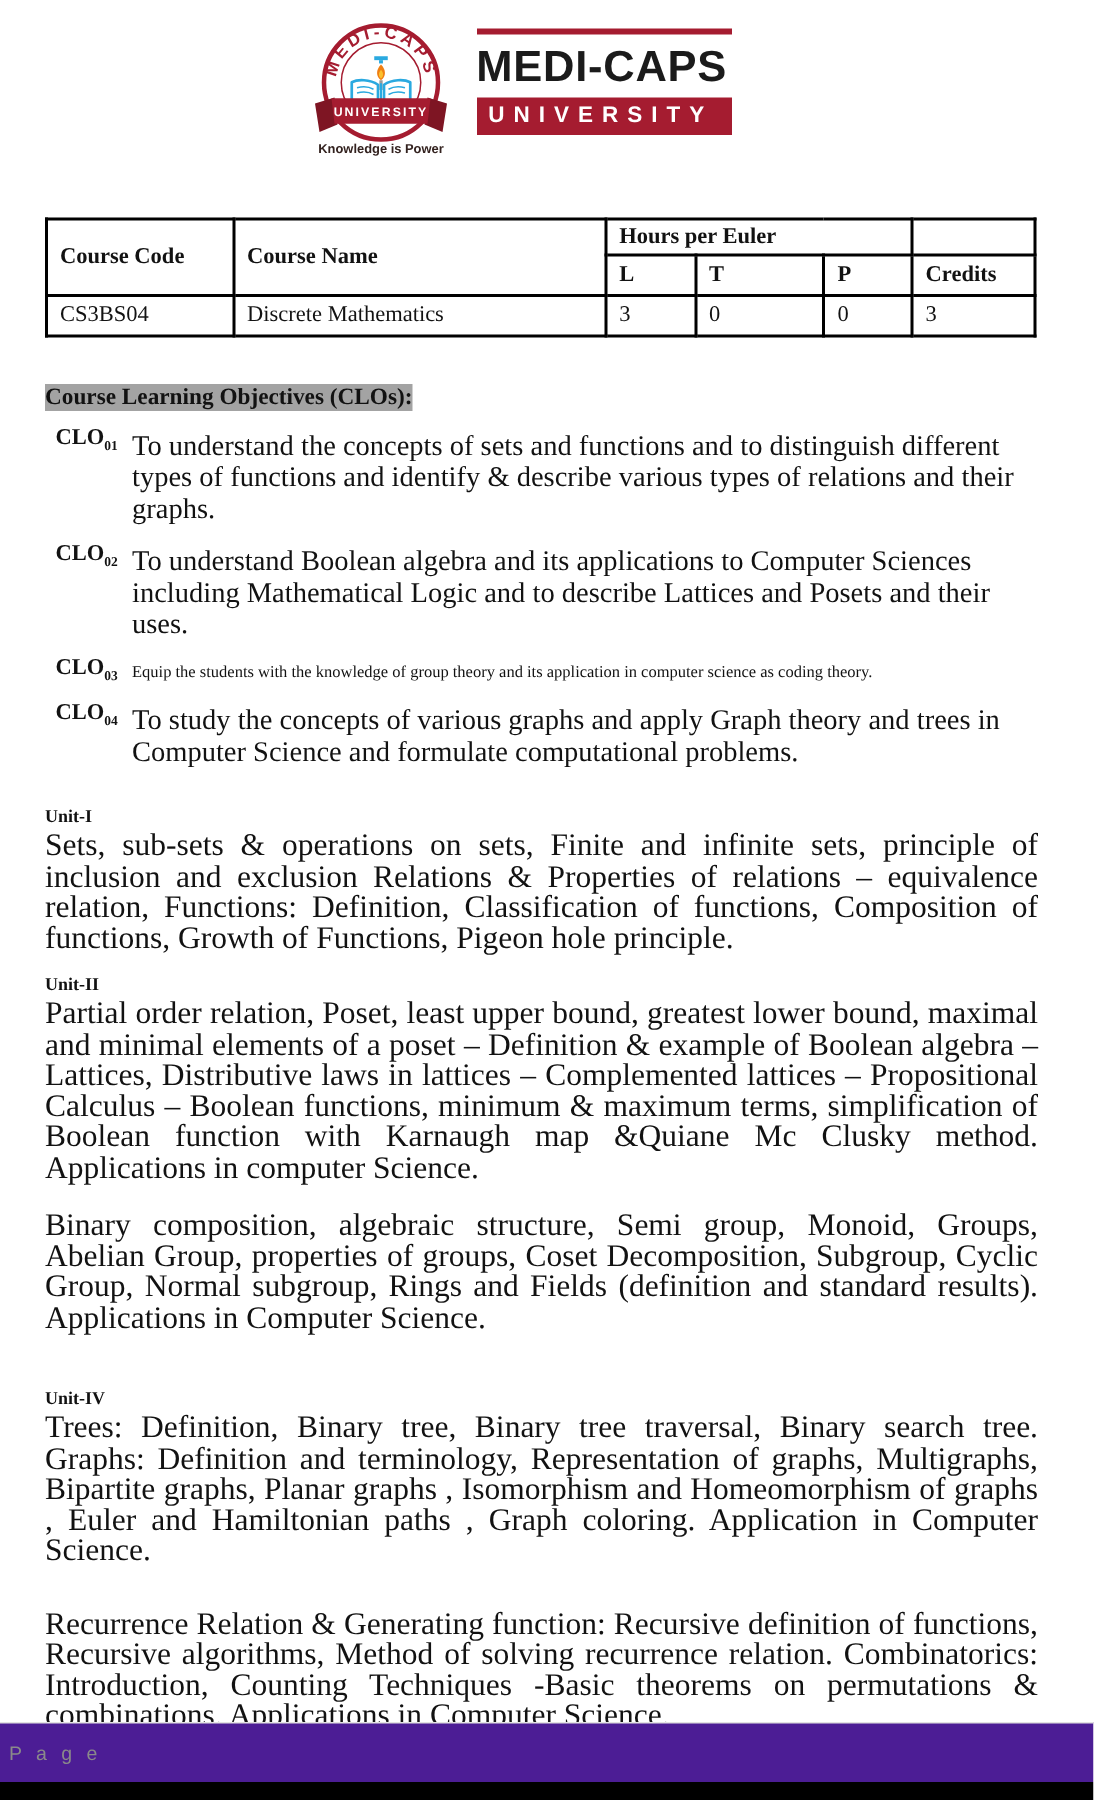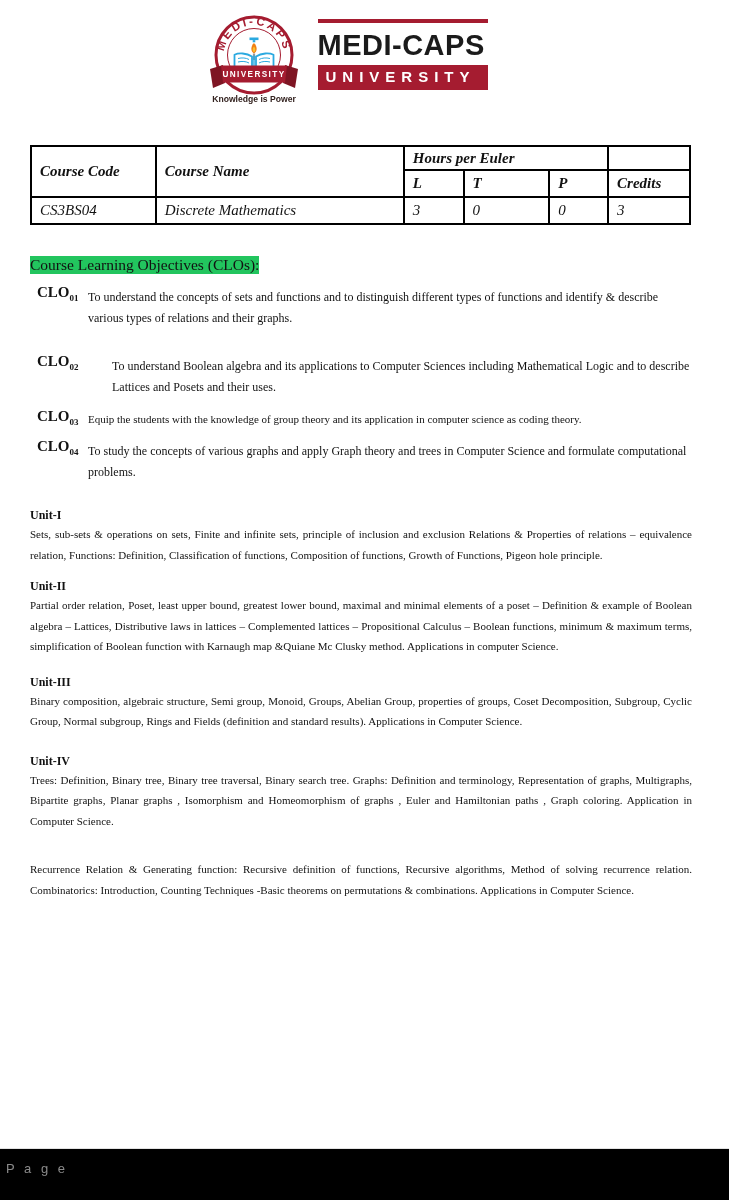--- a/index.html
+++ b/index.html
@@ -46,67 +46,66 @@
     line-height: 1.1;
     min-width: 170px;
   }
 
   
   table.course-table {
     border-collapse: collapse;
     margin: 36px 0 0 30px;
     width: 661px;
     font-size: 15px;
-    font-style: italic;
   }
   table.course-table th, table.course-table td {
     border: 2px solid #000;
     padding: 2px 8px;
     text-align: left;
     vertical-align: middle;
   }
   table.course-table th { font-weight: 700; }
   tr.hdr1 { height: 24px; }
   tr.hdr2 { height: 27px; }
   tr.data-row { height: 27px; }
   td.num { font-weight: 400; }
 
   
   .clo-section { margin: 31px 37px 0 30px; }
   .clo-heading {
-    font-size: 15.5px; font-weight: 400; margin: 0;
-    display: inline-block; background: #22c55e;
+    font-size: 15.5px; font-weight: 700; margin: 0;
+    display: inline-block; background: #a3a3a3;
   }
   .clo-row { display: flex; align-items: flex-start; margin-top: 10px; }
   .clo-label {
     flex: 0 0 58px;
     font-weight: 700; font-size: 15px;
     padding-left: 7px;
     white-space: nowrap;
   }
   .clo-label sub { font-size: 9px; font-weight: 700; }
-  .clo-text { flex: 1; font-size: 12px; line-height: 21px; padding-top: 3px; }
+  .clo-text { flex: 1; font-size: 19px; line-height: 21px; padding-top: 3px; }
   .clo-row.small .clo-text { font-size: 11px; line-height: 18px; padding-top: 2px; }
-  .clo-row.gap { margin-top: 24px; gap: 24px; }
+  .clo-row.gap { margin-top: 11px; }
 
   
   .unit { margin: 0 37px 0 30px; }
   .unit h3 { font-size: 12px; font-weight: 700; margin: 0 0 1px 0; }
-  .unit p  { margin: 0; font-size: 11px; line-height: 20.5px; text-align: justify; }
+  .unit p  { margin: 0; font-size: 21px; line-height: 20.5px; text-align: justify; }
   .unit.u1 { margin-top: 25px; }
   .unit.u2 { margin-top: 14px; }
   .unit.u3 { margin-top: 18px; }
-  .unit.u4 { margin-top: 22px; }
+  .unit.u4 { margin-top: 37px; }
   .unit.u5 { margin-top: 28px; }
 
   
   .footer { position: absolute; left: 0; right: 0; bottom: 0; }
   .footer-strip {
     border-top: 1px solid #e2e2e2;
-    background: #000000;
+    background: #4c1d95;
     height: 40px;
     display: flex; align-items: center;
     padding-left: 6px;
   }
   .page-label {
     font-family: "Liberation Sans", sans-serif;
     font-size: 13px;
     color: #8a8a8a;
     letter-spacing: 3px;
   }
@@ -227,21 +226,20 @@
   <h3>Unit-I</h3>
   <p>Sets, sub-sets &amp; operations on sets, Finite and infinite sets, principle of inclusion and exclusion Relations &amp; Properties of relations – equivalence relation, Functions: Definition, Classification of functions, Composition of functions, Growth of Functions, Pigeon hole principle.</p>
 </section>
 
 <section class="unit u2">
   <h3>Unit-II</h3>
   <p>Partial order relation, Poset, least upper bound, greatest lower bound, maximal and minimal elements of a poset – Definition &amp; example of Boolean algebra – Lattices, Distributive laws in lattices – Complemented lattices – Propositional Calculus – Boolean functions, minimum &amp; maximum terms, simplification of Boolean function with Karnaugh map &amp;Quiane Mc Clusky method. Applications in computer Science.</p>
 </section>
 
 <section class="unit u3">
-  <h3>Unit-III</h3>
   <p>Binary composition, algebraic structure, Semi group, Monoid, Groups, Abelian Group, properties of groups, Coset Decomposition, Subgroup, Cyclic Group, Normal subgroup, Rings and Fields (definition and standard results). Applications in Computer Science.</p>
 </section>
 
 <section class="unit u4">
   <h3>Unit-IV</h3>
   <p>Trees: Definition, Binary tree, Binary tree traversal, Binary search tree. Graphs: Definition and terminology, Representation of graphs, Multigraphs, Bipartite graphs, Planar graphs , Isomorphism and Homeomorphism of graphs , Euler and Hamiltonian paths , Graph coloring. Application in Computer Science.</p>
 </section>
 
 <section class="unit u5">
   <p>Recurrence Relation &amp; Generating function: Recursive definition of functions, Recursive algorithms, Method of solving recurrence relation. Combinatorics: Introduction, Counting Techniques -Basic theorems on permutations &amp; combinations. Applications in Computer Science.</p>

